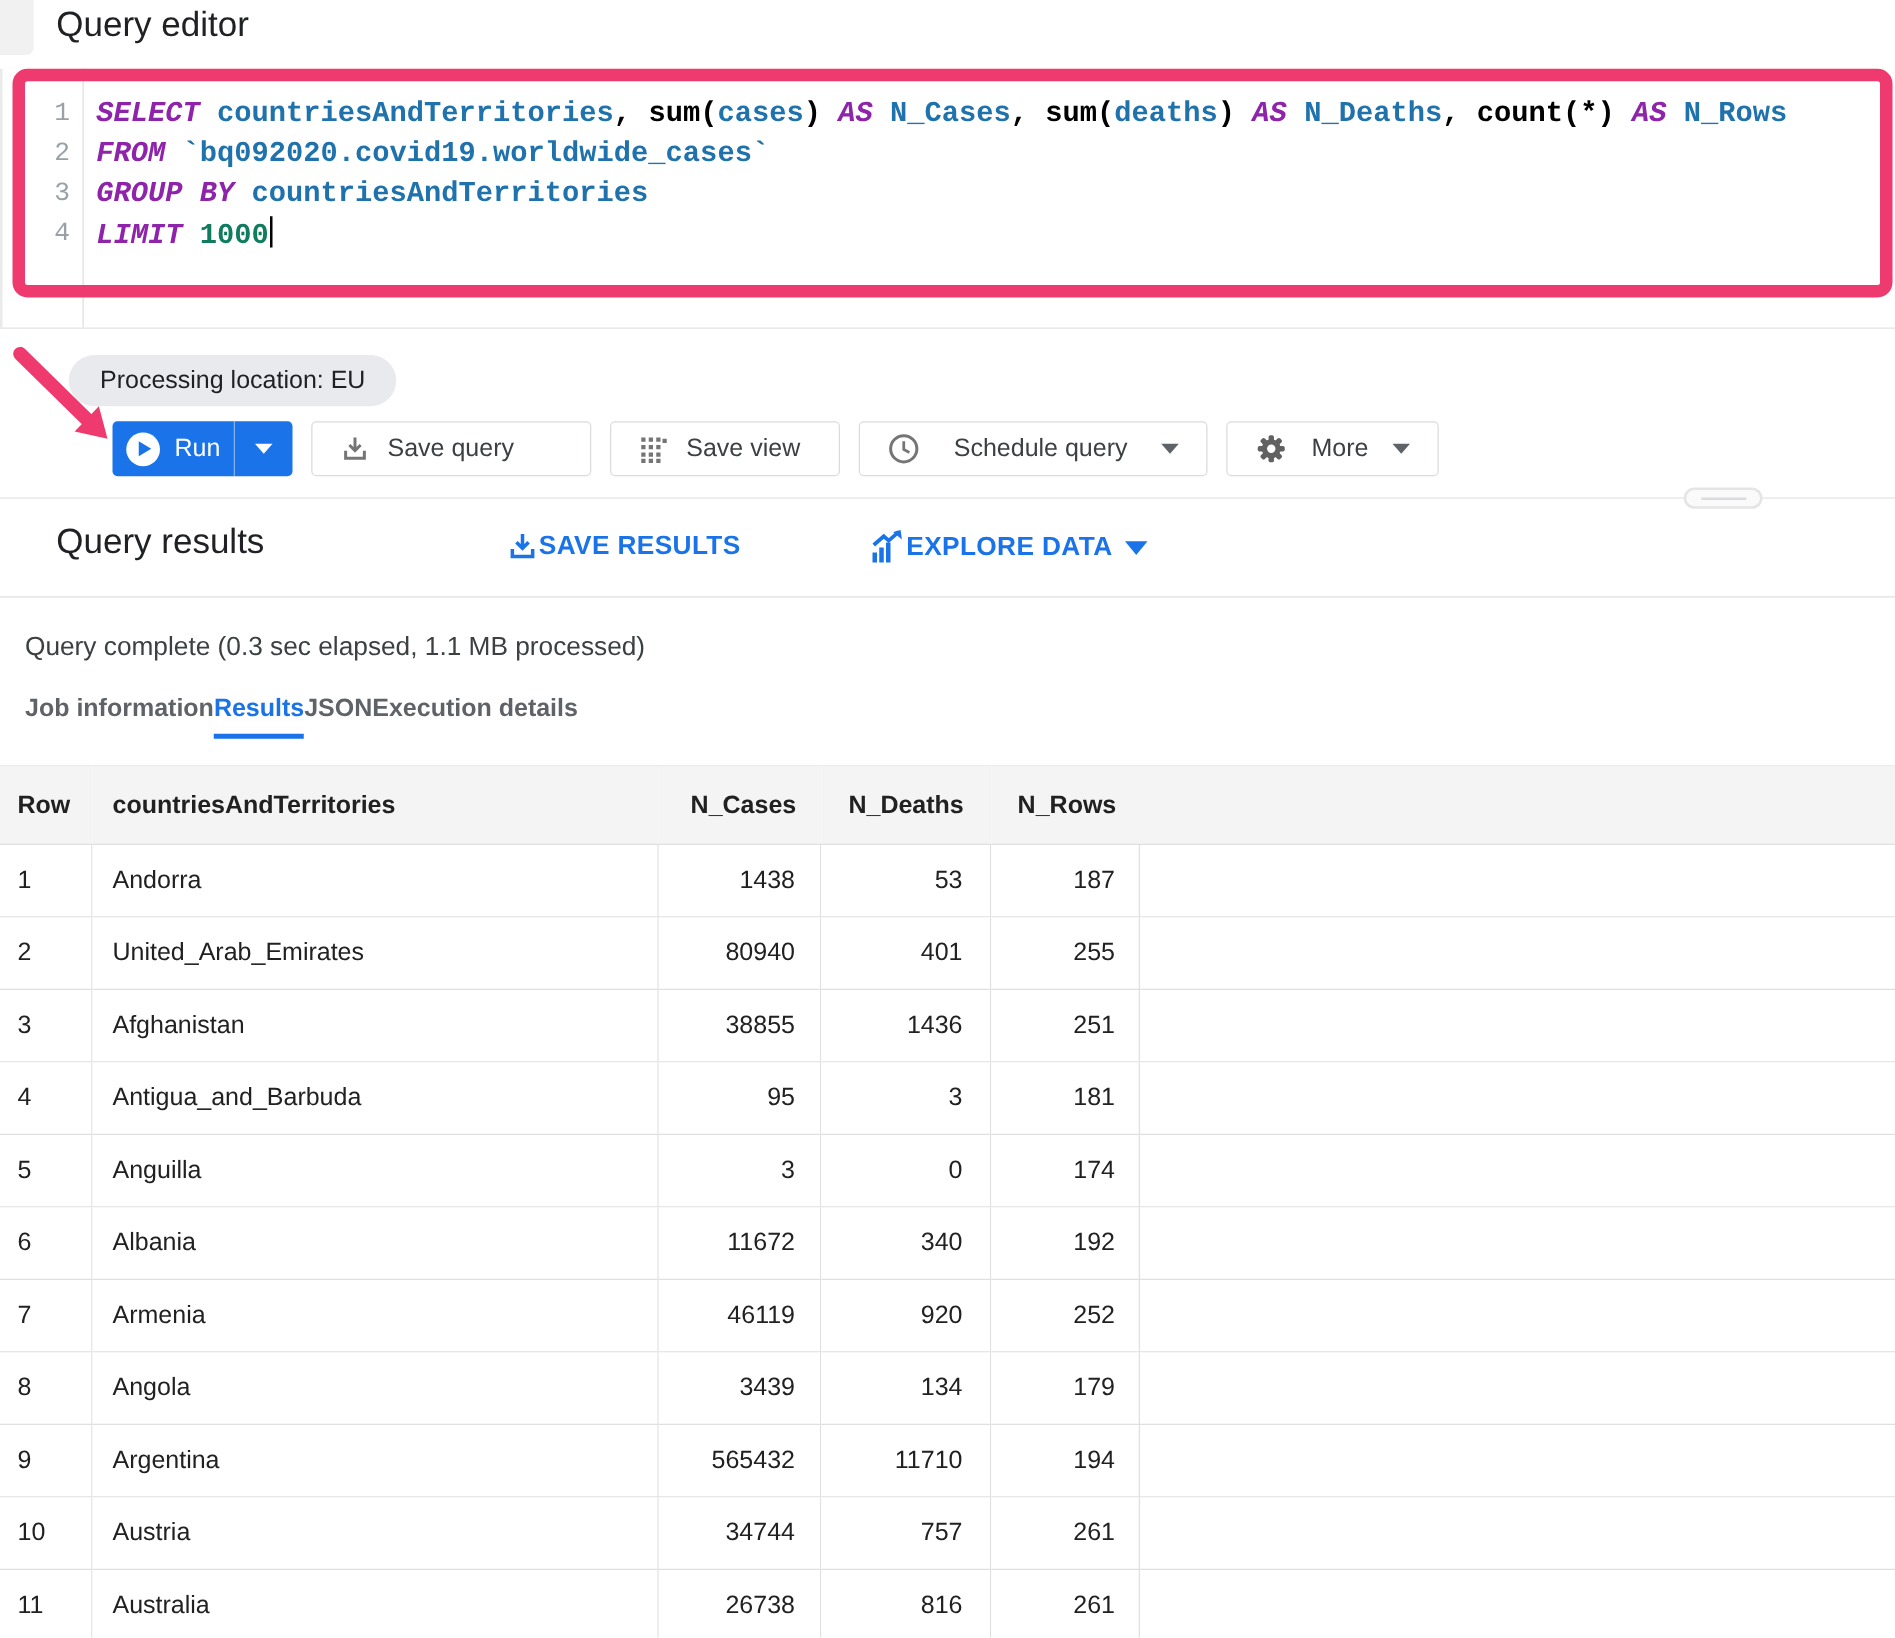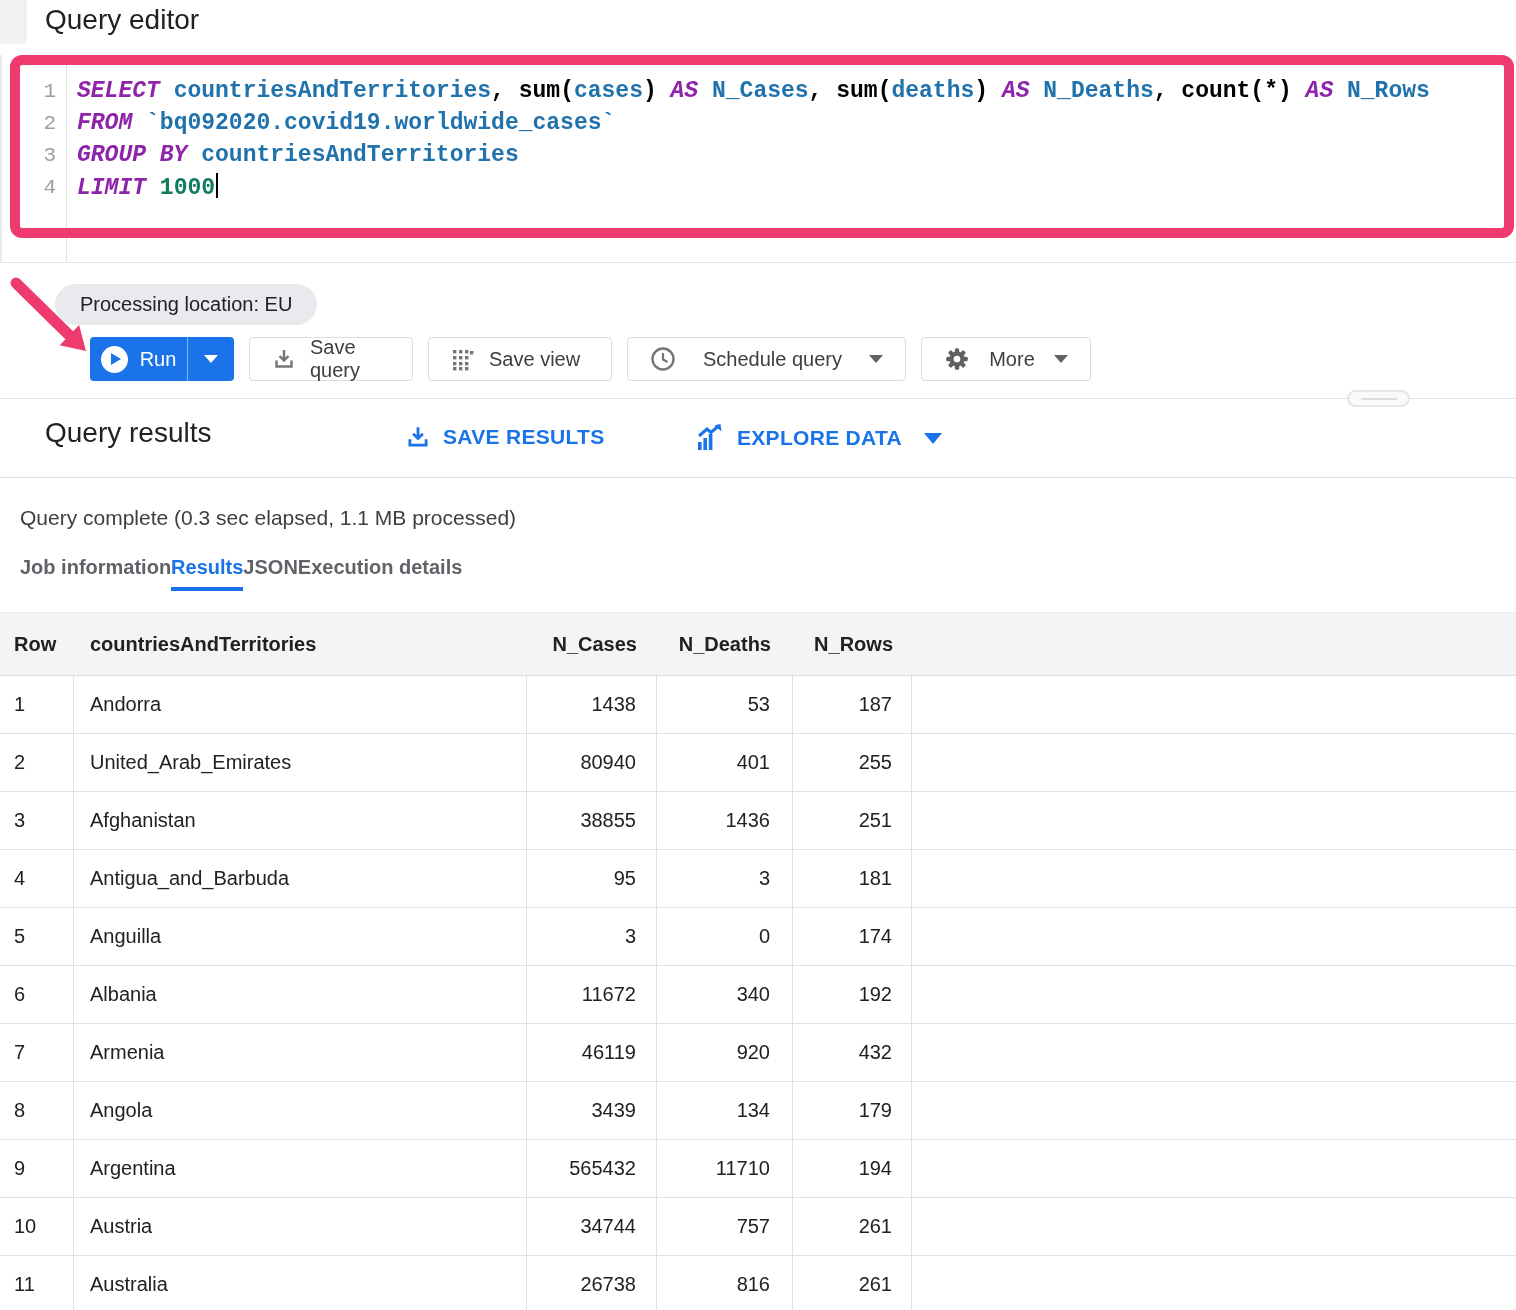--- a/index.html
+++ b/index.html
@@ -51,21 +51,21 @@
 
   
   .split-divider { position:absolute; left:0; top:398px; width:1516px; height:0; border-top:1px solid #E0E0E0; }
   .split-handle { position:absolute; left:1347px; top:390px; width:63px; height:17px; background:#FAFAFA;
                   border:2px solid #E5E5E5; border-radius:9px; display:flex; align-items:center; justify-content:center; z-index:2; }
   .split-handle i { display:block; width:36px; border-top:2px solid #DADCE0; }
 
   
   .results-header { position:absolute; left:0; top:399px; width:1516px; height:79px; border-bottom:1px solid #E0E0E0; background:#fff; }
   .results-title { position:absolute; left:45px; top:18px; font-size:28px; color:#202124; }
-  .link-action { position:absolute; display:flex; align-items:center; gap:12px; color:var(--accent_blue,#1A73E8);
+  .link-action { position:absolute; display:flex; align-items:center; color:var(--accent_blue,#1A73E8);
                  font-size:21px; font-weight:bold; letter-spacing:0.3px; cursor:pointer; }
   .link-save { left:405px; top:25px; }
   .link-explore { left:695px; top:25px; }
 
   .status-line { position:absolute; left:20px; top:506px; font-size:21px; color:#3C4043; }
 
   
   .tabs { position:absolute; left:20px; top:556px; display:flex; }
   .tab { font-size:20px; font-weight:bold; color:var(--tab_inactive,#5F6368); padding-bottom:12px; position:relative; cursor:pointer; }
   .tab.active { color:var(--accent_blue,#1A73E8); }
@@ -130,21 +130,21 @@
           <span class="play-tri"></span>
         </span>
       <span>Run</span>
     </div>
     <div class="run-sep"></div>
     <div class="run-caret">
       <span class="caret-down-w"></span>
     </div>
   </div>
 
-  <div class="btn btn-white" style="width:164px">
+  <div class="btn btn-white" style="width:224px">
     <svg width="24" height="24" viewBox="0 0 24 24">
       <path d="M12 3 v10 M7.5 9 L12 13.5 L16.5 9" stroke="#757575" stroke-width="2.4" fill="none"></path>
       <path d="M4.5 13.5 v6 h15 v-6" stroke="#757575" stroke-width="2.4" fill="none"></path>
     </svg>
     <span>Save query</span>
   </div>
 
   <div class="btn btn-white" style="width:184px">
     <svg width="24" height="24" viewBox="0 0 24 24">
       <g fill="#757575">
@@ -273,21 +273,21 @@
     <div class="cell dc vb al p-row">6</div>
     <div class="cell dc vb al p-name">Albania</div>
     <div class="cell dc vb ar p-n1">11672</div>
     <div class="cell dc vb ar p-n2">340</div>
     <div class="cell dc vb ar p-n3">192</div>
     <div class="cell dc"></div>
     <div class="cell dc vb al p-row">7</div>
     <div class="cell dc vb al p-name">Armenia</div>
     <div class="cell dc vb ar p-n1">46119</div>
     <div class="cell dc vb ar p-n2">920</div>
-    <div class="cell dc vb ar p-n3">432</div>
+    <div class="cell dc vb ar p-n3">252</div>
     <div class="cell dc"></div>
     <div class="cell dc vb al p-row">8</div>
     <div class="cell dc vb al p-name">Angola</div>
     <div class="cell dc vb ar p-n1">3439</div>
     <div class="cell dc vb ar p-n2">134</div>
     <div class="cell dc vb ar p-n3">179</div>
     <div class="cell dc"></div>
     <div class="cell dc vb al p-row">9</div>
     <div class="cell dc vb al p-name">Argentina</div>
     <div class="cell dc vb ar p-n1">565432</div>

